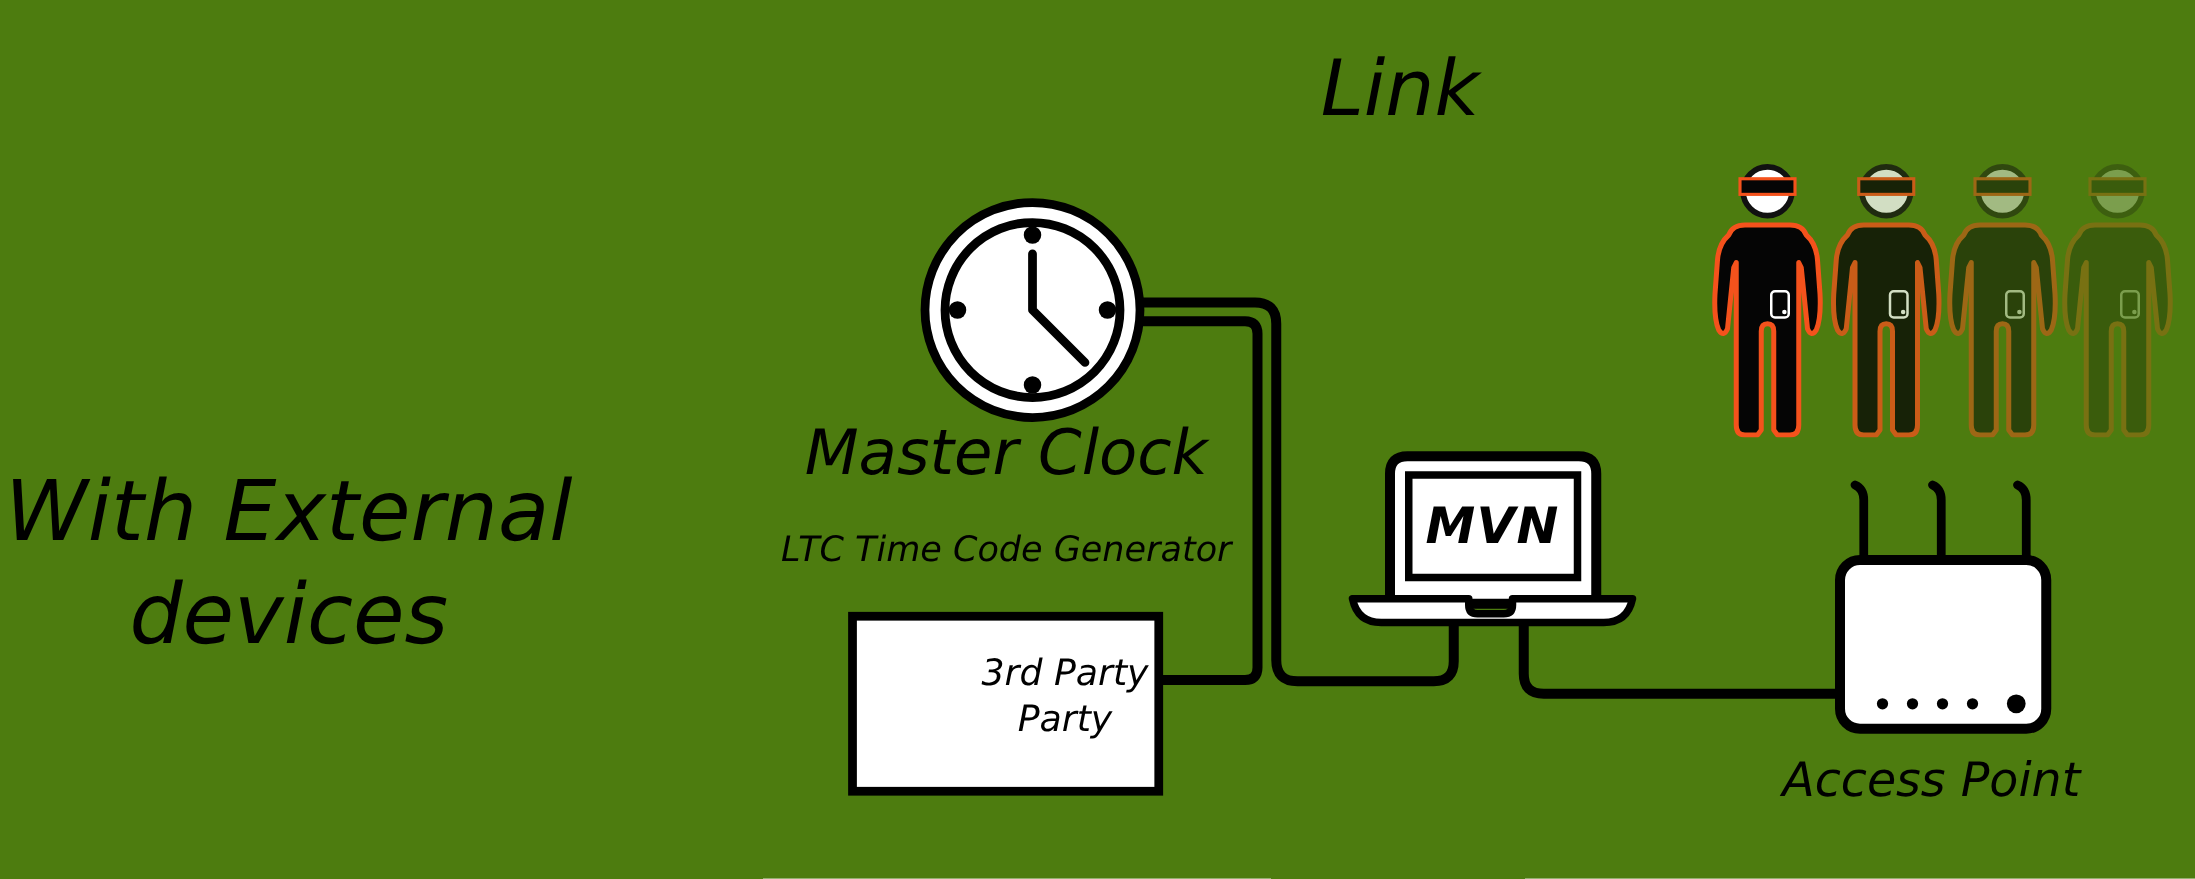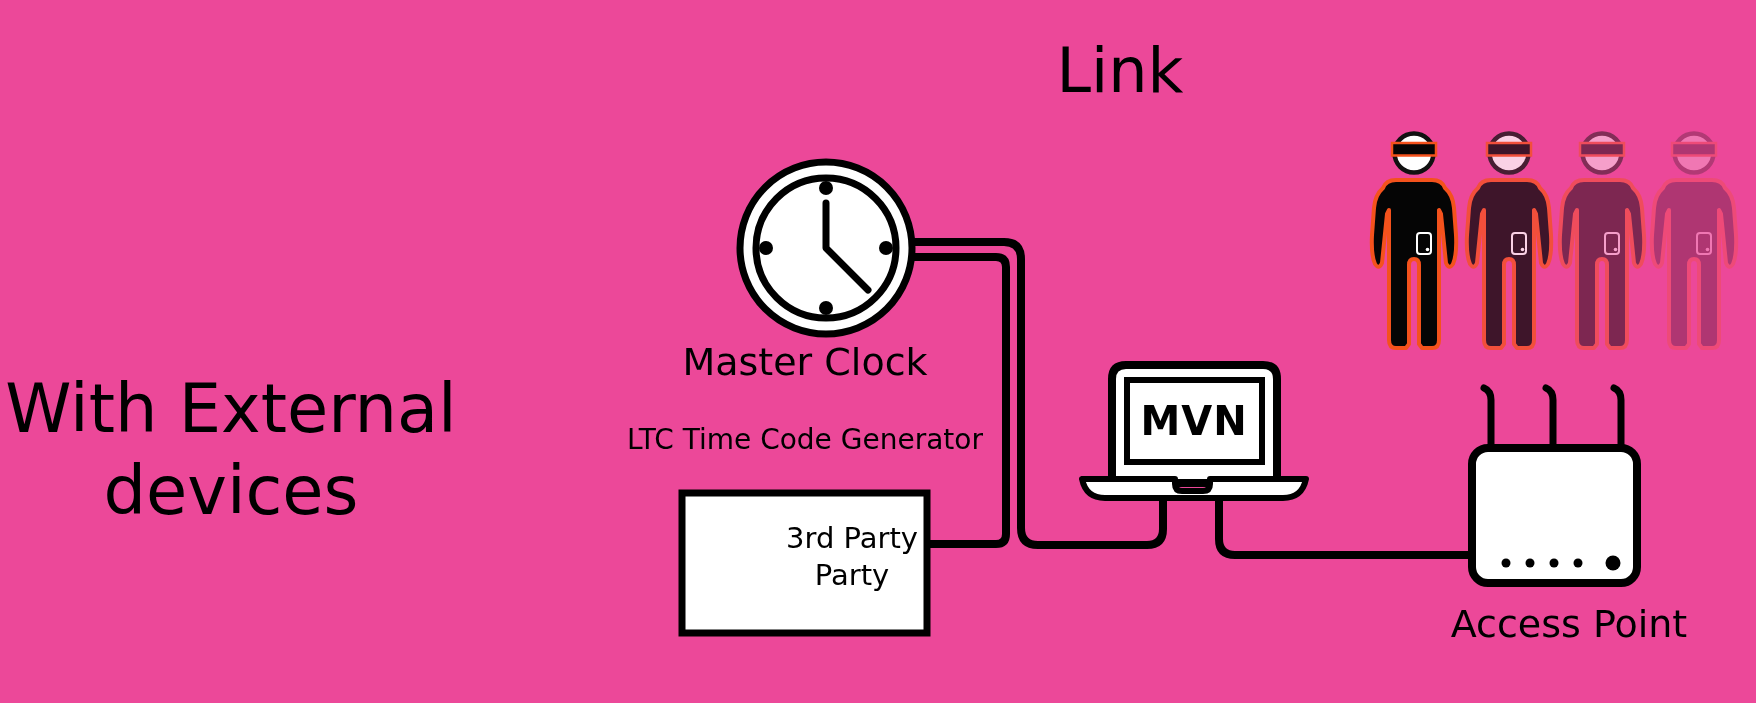--- a/index.html
+++ b/index.html
@@ -1,28 +1,28 @@
 <!DOCTYPE html>
 <html><head>
 <meta charset="utf-8">
 <style>
   html,body{margin:0;padding:0;background:#fff;}
   .canvas{
-    position:relative;width:1756px;height:703px;background:#ec4899;
-    font-family:"DejaVu Sans","Liberation Sans",sans-serif;overflow:hidden;
+    position:relative;width:1756px;height:703px;background:#4d7c0f;
+    font-family:"DejaVu Sans","Liberation Sans",sans-serif;overflow:hidden;font-style:italic;
   }
   .diagram-svg{position:absolute;left:0;top:0;}
   .label{position:absolute;color:#000;text-align:center;white-space:nowrap;}
   .title{left:1120px;top:36px;transform:translateX(-50%);font-size:62px;line-height:70px;}
   .side-label{left:231px;top:368px;transform:translateX(-50%);font-size:67px;line-height:82px;}
-  .clock-label{left:805px;top:340px;transform:translateX(-50%);font-size:38px;line-height:44px;}
+  .clock-label{left:805px;top:340px;transform:translateX(-50%);font-size:50px;line-height:44px;}
   .clock-sublabel{left:805px;top:386px;transform:translateX(-50%);font-size:28px;line-height:32px;margin-top:38px;}
   .tp-label{left:804px;top:520px;transform:translateX(-50%);font-size:29px;line-height:37px;margin-left:48px;}
   .mvn-label{left:1194px;top:400px;transform:translateX(-50%);font-size:40px;line-height:42px;font-weight:bold;letter-spacing:1px;}
-  .ap-label{left:1545px;top:602px;transform:translateX(-50%);font-size:38px;line-height:44px;margin-left:24px;}
+  .ap-label{left:1545px;top:602px;transform:translateX(-50%);font-size:38px;line-height:44px;}
   .ap-sublabel{left:1542px;top:646px;transform:translateX(-50%);font-size:28px;line-height:32px;}
   .suit{position:absolute;top:130px;width:92px;height:220px;}
   .suit-1{left:1368px;opacity:1;}
   .suit-2{left:1463px;opacity:0.75;}
   .suit-3{left:1556px;opacity:0.48;}
   .suit-4{left:1648px;opacity:0.26;}
 </style>
 </head>
 <body>
 

